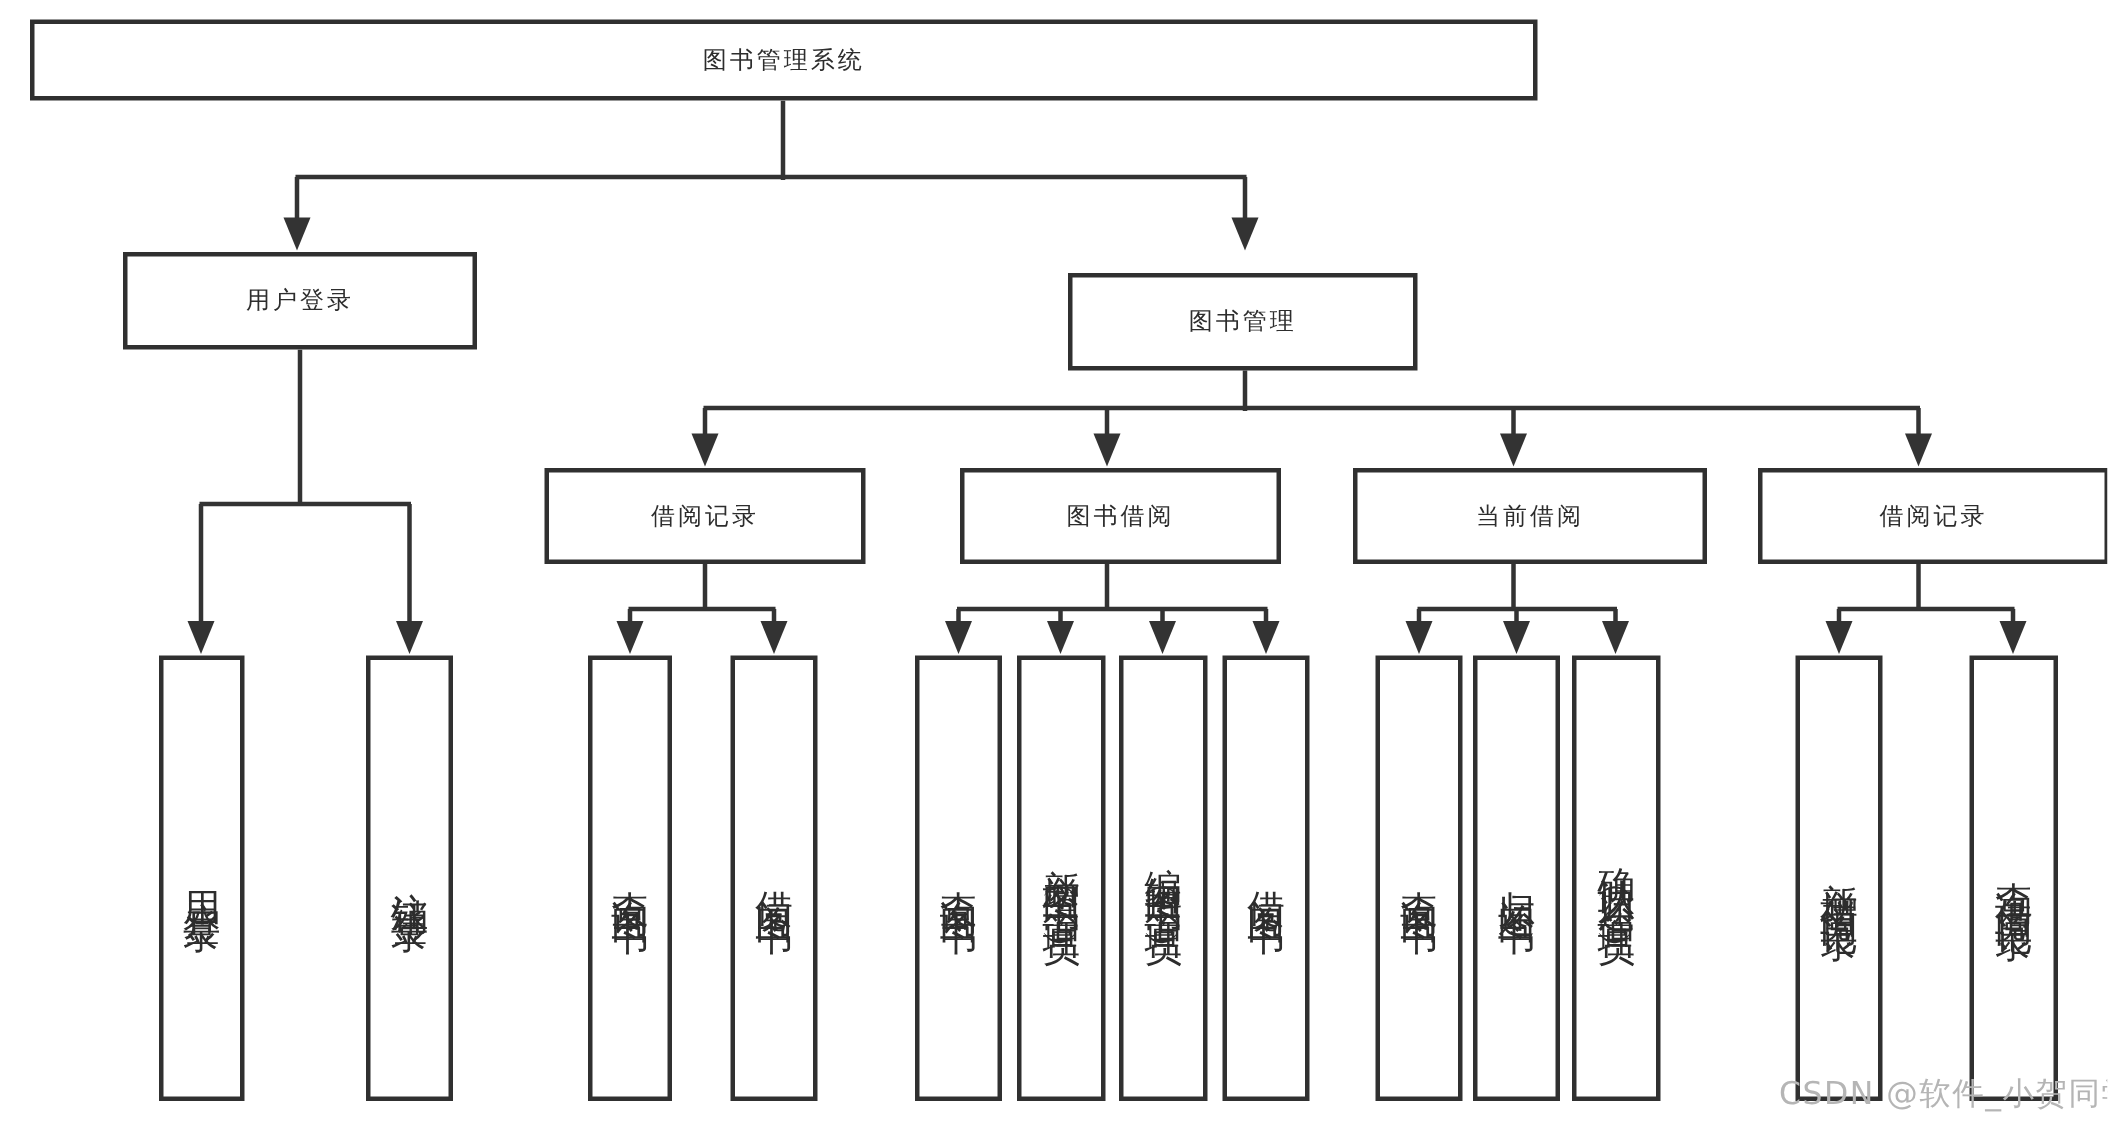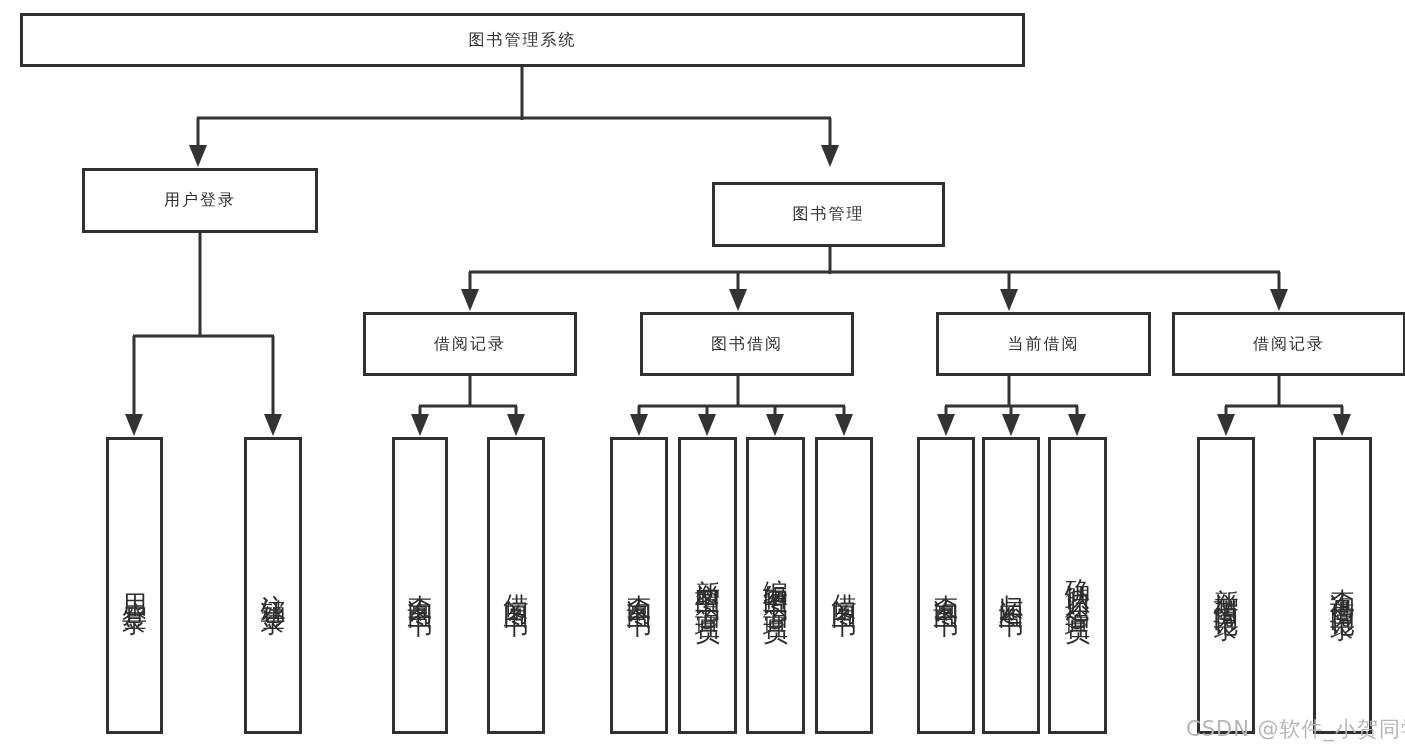--- a/index.html
+++ b/index.html
@@ -90,21 +90,21 @@
       </g>
   </svg>
 
   <div class="box h" style="left:20px;top:13px;width:1005px;height:54px">图书管理系统</div>
 
   <div class="box h" style="left:82px;top:168px;width:236px;height:65px">用户登录</div>
   <div class="box h" style="left:712px;top:182px;width:233px;height:65px">图书管理</div>
 
   <div class="box h" style="left:363px;top:312px;width:214px;height:64px">借阅记录</div>
   <div class="box h" style="left:640px;top:312px;width:214px;height:64px">图书借阅</div>
-  <div class="box h" style="left:936px;top:312px;width:215px;height:64px">当前借阅</div>
+  <div class="box h" style="left:902px;top:312px;width:236px;height:64px">当前借阅</div>
   <div class="box h" style="left:1172px;top:312px;width:234px;height:64px">借阅记录</div>
 
   <div class="box v" style="left:106px;top:437px;width:57px;height:297px">用户登录</div>
   <div class="box v" style="left:244px;top:437px;width:58px;height:297px">注销登录</div>
 
   <div class="box v" style="left:392px;top:437px;width:56px;height:297px">查询图书</div>
   <div class="box v" style="left:487px;top:437px;width:58px;height:297px">借阅图书</div>
 
   <div class="box v" style="left:610px;top:437px;width:58px;height:297px">查询图书</div>
   <div class="box v" style="left:678px;top:437px;width:59px;height:297px">新增图书（管理员）</div>

